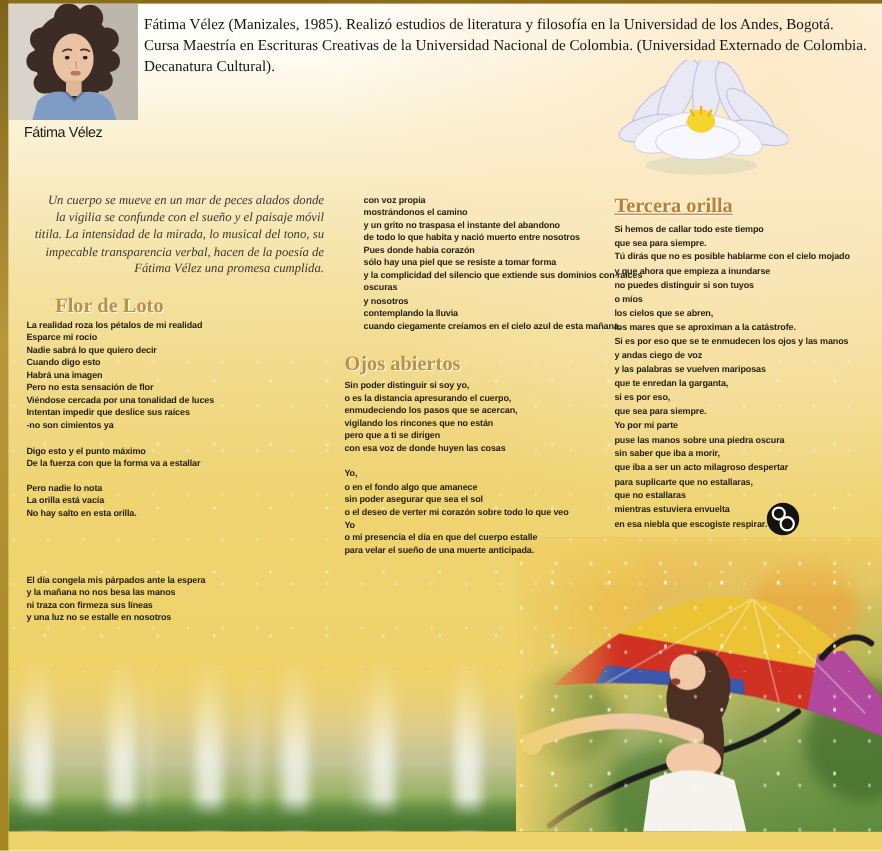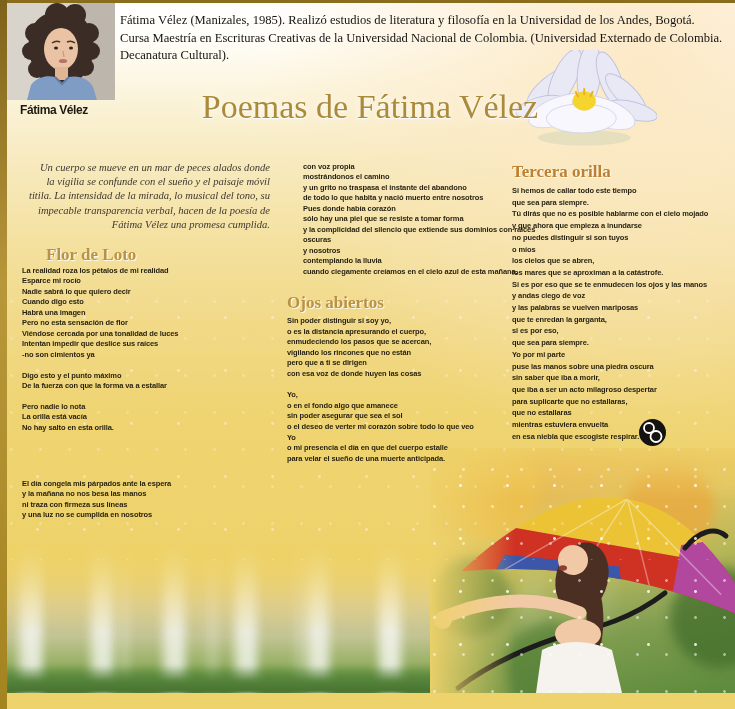--- a/index.html
+++ b/index.html
@@ -8,21 +8,21 @@
     font-family:"Liberation Sans",sans-serif;
     background:
       radial-gradient(ellipse at 88% 10%, rgba(252,232,196,.95), rgba(252,232,196,0) 42%),
       linear-gradient(to bottom,#ffffff 0%,#fffdf6 6%,#fbf3d9 14%,#f7e9bb 24%,#f4e1a0 34%,#f1d987 46%,#efd472 58%,#eed26b 76%,#eed26b 100%);
   }
   .border-top{position:absolute;left:0;top:0;width:735px;height:3px;background:#8a6d1c;z-index:9;}
   .border-left{position:absolute;left:0;top:0;width:7px;height:709px;z-index:9;
     background:linear-gradient(to bottom,#7e621a,#b8973a 40%,#a3841f);}
   
   .photo{position:absolute;left:7px;top:3px;width:108px;height:97px;z-index:5;}
-  .photo-caption{position:absolute;left:20px;top:103px;font-size:12px;font-weight:bold;
+  .photo-caption{position:absolute;left:20px;top:103px;font-size:12px;font-weight:normal;
     letter-spacing:-0.4px;color:#1d1a12;z-index:5;}
   .bio{position:absolute;left:120px;top:12px;width:606px;font-family:Liberation Serif, serif;
     font-size:12.6px;line-height:17.6px;color:#141414;white-space:pre-line;z-index:5;}
   .title{position:absolute;left:130px;top:88px;width:480px;text-align:center;
     font-family:"Liberation Serif",serif;font-size:34px;color:#ab8a3a;
     text-shadow:0 1px 0 #fff,0 0 8px rgba(255,255,255,.95);z-index:5;}
   .lotus{position:absolute;left:492px;top:50px;width:165px;height:98px;z-index:4;}
   
   .epigraph{position:absolute;left:20px;top:161px;width:250px;text-align:right;
     font-family:"Liberation Serif",serif;font-style:italic;font-size:10.6px;line-height:14.2px;
@@ -33,21 +33,21 @@
   
   .poem-heading{position:absolute;font-family:"Liberation Serif",serif;font-weight:bold;
     font-size:17px;color:#b9924a;text-shadow:1px 1px 0 rgba(255,255,255,.85);z-index:5;}
   .poem-heading.orange{color:#bc8030;}
   .poem-body{position:absolute;font-size:7.5px;font-weight:bold;color:#241f10;
     line-height:10.45px;white-space:pre;letter-spacing:-0.1px;z-index:5;}
   #h-flor{left:22px;top:245px;margin-left:24px;}        #p-flor{left:22px;top:266px;}
   #h-promesa{left:22px;top:454px;}     #p-promesa1{left:22px;top:479px;}
   #p-promesa2{left:303px;top:162px;}
   #h-ojos{left:287px;top:293px;}       #p-ojos{left:287px;top:316px;line-height:10.6px;}
-  #h-tercera{left:512px;top:162px;}    #p-tercera{left:512px;top:185px;line-height:11.7px;}
+  #h-tercera{left:512px;top:162px;text-decoration:underline;}    #p-tercera{left:512px;top:185px;line-height:11.7px;}
   .endmark{position:absolute;left:637px;top:417px;width:31px;height:31px;z-index:6;}
   
   .trees{position:absolute;left:7px;top:545px;width:728px;height:148px;overflow:hidden;z-index:1;}
   .trees .base{position:absolute;inset:0;
     background:linear-gradient(to bottom,#eed26b 0%,#e3cd85 22%,#d6cb9b 40%,#c2c493 62%,#9db36b 78%,#6f9a44 90%,#55863a 100%);}
   .trees .trunks{position:absolute;inset:-10px;filter:blur(3px);
     background-image:repeating-linear-gradient(90deg,
       rgba(250,250,245,0) 0px,rgba(250,250,245,0) 16px,rgba(252,252,248,.7) 28px,
       rgba(240,242,235,.85) 38px,rgba(250,250,245,0) 50px,rgba(250,250,245,0) 72px);}
   .trees .trunks2{position:absolute;inset:-10px;filter:blur(4px);opacity:.5;
@@ -112,21 +112,20 @@
       <rect x="48" y="64" width="13" height="13" fill="#e0b694"></rect>
       <path d="M20,97 L24,82 C30,74 40,72 48,74 L55,81 L62,74 C72,72 82,76 86,84 L90,97 Z" fill="#7f9cc4"></path>
       <path d="M48,74 L55,81 L62,74" stroke="#5f7ca6" stroke-width="2" fill="none"></path>
     </svg>
   </div>
   <div class="photo-caption">Fátima Vélez</div>
 
   <div class="bio">Fátima Vélez (Manizales, 1985). Realizó estudios de literatura y filosofía en la Universidad de los Andes, Bogotá.
 Cursa Maestría en Escrituras Creativas de la Universidad Nacional de Colombia. (Universidad Externado de Colombia.
 Decanatura Cultural).</div>
-  <div class="title">Poemas de Fátima Vélez</div>
 
   <div class="lotus">
     <svg viewBox="0 0 170 100" width="165" height="98">
       <ellipse cx="95" cy="90" rx="48" ry="8" fill="#cfd6b8" opacity="0.5"></ellipse>
       <g fill="#e9e9f5" stroke="#c0c2e0" stroke-width="1">
         <ellipse cx="60" cy="38" rx="30" ry="11" transform="rotate(-40 60 38)"></ellipse>
         <ellipse cx="75" cy="28" rx="32" ry="12" transform="rotate(-65 75 28)"></ellipse>
         <ellipse cx="100" cy="24" rx="32" ry="12" transform="rotate(-85 100 24)"></ellipse>
         <ellipse cx="122" cy="30" rx="30" ry="11" transform="rotate(70 122 30)"></ellipse>
         <ellipse cx="138" cy="45" rx="28" ry="10" transform="rotate(45 138 45)"></ellipse>
@@ -163,21 +162,21 @@
 Digo esto y el punto máximo
 De la fuerza con que la forma va a estallar
 
 Pero nadie lo nota
 La orilla está vacía
 No hay salto en esta orilla.</div>
 
   <div class="poem-body" id="p-promesa1">El día congela mis párpados ante la espera
 y la mañana no nos besa las manos
 ni traza con firmeza sus líneas
-y una luz no se cumplida en nosotros</div>
+y una luz no se estalle en nosotros</div>
   <div class="poem-body" id="p-promesa2">con voz propia
 mostrándonos el camino
 y un grito no traspasa el instante del abandono
 de todo lo que habita y nació muerto entre nosotros
 Pues donde había corazón
 sólo hay una piel que se resiste a tomar forma
 y la complicidad del silencio que extiende sus dominios con raíces
 oscuras
 y nosotros
 contemplando la lluvia

